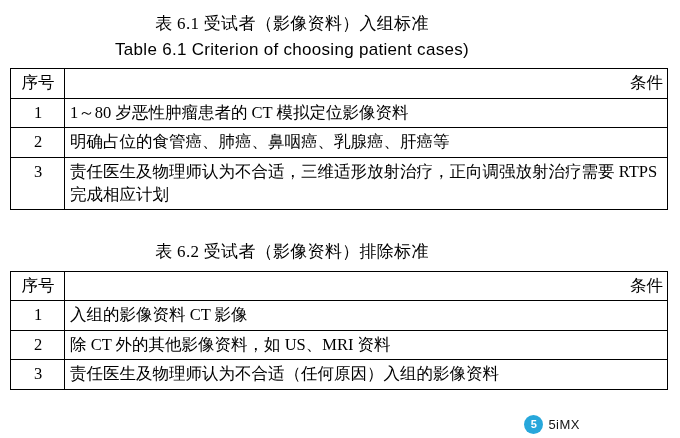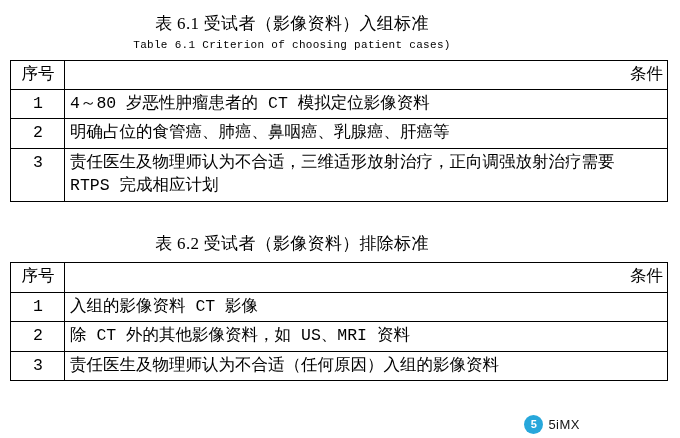--- a/index.html
+++ b/index.html
@@ -29,39 +29,38 @@
     text-align: center;
     font-size: 17px;
     line-height: 1.45;
     letter-spacing: 0.3px;
   }
   .caption-cn {
     font-family: "Liberation Serif", "DejaVu Serif", serif;
     font-size: 17px;
   }
   .caption-en {
-    font-family: Liberation Mono, monospace;
-    font-size: 11px;
+    font-family: Liberation Sans, sans-serif;
+    font-size: 17px;
     margin-top: 1px;
   }
   table.doc-table {
     border-collapse: collapse;
     width: 658px;
     margin: 6px 0 0 0;
     table-layout: fixed;
   }
   table.doc-table td,
   table.doc-table th {
     border: 1px solid #000000;
     font-size: 16.5px;
     line-height: 1.42;
     padding: 2px 4px 3px 5px;
     font-weight: normal;
     vertical-align: top;
-    font-family: Liberation Mono, monospace;
   }
   .col-no {
     width: 44px;
     text-align: center;
   }
   .col-cond {
     text-align: left;
   }
   .head-cond {
     text-align: right;
@@ -108,21 +107,21 @@
       <div class="caption-en">Table 6.1 Criterion of choosing patient cases)</div>
     </div>
     <table class="doc-table">
       <tbody>
           <tr>
         <th class="col-no">序号</th>
         <th class="col-cond head-cond">条件</th>
       </tr>
       <tr>
         <td class="col-no">1</td>
-        <td class="col-cond">4～80 岁恶性肿瘤患者的 CT 模拟定位影像资料</td>
+        <td class="col-cond">1～80 岁恶性肿瘤患者的 CT 模拟定位影像资料</td>
       </tr>
       <tr>
         <td class="col-no">2</td>
         <td class="col-cond">明确占位的食管癌、肺癌、鼻咽癌、乳腺癌、肝癌等</td>
       </tr>
       <tr>
         <td class="col-no">3</td>
         <td class="col-cond">责任医生及物理师认为不合适，三维适形放射治疗，正向调强放射治疗需要 RTPS 完成相应计划</td>
       </tr>
     </tbody>

